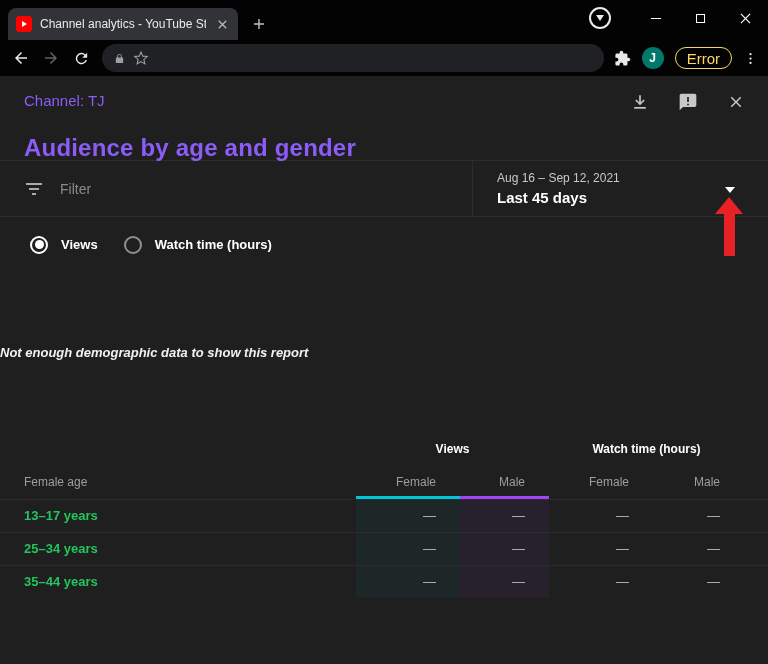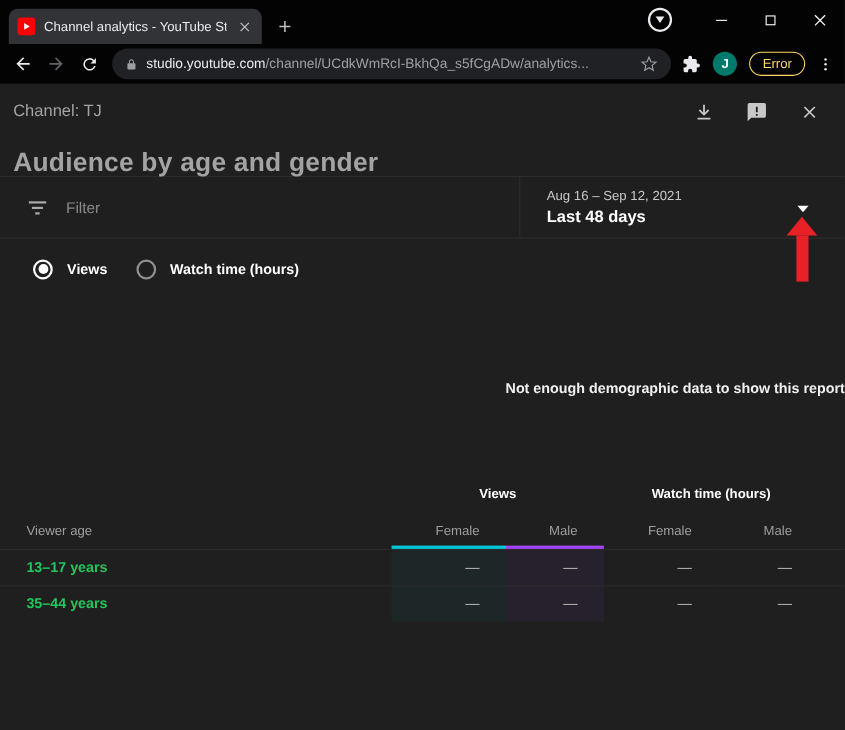--- a/index.html
+++ b/index.html
@@ -30,24 +30,24 @@
   .nav-btn{width:30px;height:28px;color:#e8eaed;}
   .nav-btn.disabled{color:#5f6368;}
   .omnibox{flex:1;height:28px;margin:0 6px;background:#202124;border-radius:14px;
        display:flex;align-items:center;gap:8px;padding:0 12px;min-width:0;}
   .url{flex:1;min-width:0;font-size:12.5px;color:#9aa0a6;white-space:nowrap;overflow:hidden;}
   .url .domain{color:#e8eaed;}
   .right-icons{display:flex;align-items:center;gap:11px;padding:0 4px;}
   .avatar{width:22px;height:22px;border-radius:50%;background:var(--c-avatar,#00796b);
        color:#fff;font-size:12px;font-weight:700;display:flex;align-items:center;justify-content:center;}
   .error-badge{border:1px solid var(--c-error,#fdd663);color:var(--c-error,#fdd663);
-       border-radius:12px;font-size:12px;padding:0 11px;height:22px;display:flex;align-items:center;text-align:center;}
-
-  
-  .page-header{height:84px;padding:16px 12px 0;position:relative;color:#a3a3a3;}
+       border-radius:12px;font-size:15px;padding:0 11px;height:22px;display:flex;align-items:center;text-align:center;}
+
+  
+  .page-header{height:84px;padding:16px 24px 0;position:relative;color:#8b5cf6;}
   .channel-label{font-size:15px;}
   .page-title{font-size:24px;font-weight:700;margin-top:25px;letter-spacing:.2px;}
   .header-actions{position:absolute;top:16px;right:22px;display:flex;gap:28px;color:#c8c8c8;}
   .ha-btn{width:20px;height:20px;}
 
   
   .filter-bar{height:57px;border-top:1px solid #2d2d2d;border-bottom:1px solid #2d2d2d;display:flex;}
   .filter-left{flex:1;display:flex;align-items:center;gap:16px;padding-left:26px;}
   .filter-input{background:transparent;border:none;outline:none;color:#eee;font-size:14px;flex:1;}
   .filter-input::placeholder{color:#8a8a8a;}
@@ -58,21 +58,21 @@
        border-left:5px solid transparent;border-right:5px solid transparent;border-top:6px solid #fff;}
 
   
   .metric-row{height:55px;display:flex;align-items:center;gap:26px;padding-left:30px;}
   .radio-opt{display:flex;align-items:center;gap:13px;color:#fff;font-size:13px;font-weight:700;cursor:pointer;}
   .rb{width:18px;height:18px;border:2px solid #fff;border-radius:50%;display:flex;align-items:center;justify-content:center;flex:none;}
   .rb.off{border-color:#909090;}
   .rb .dot{width:9px;height:9px;border-radius:50%;background:#fff;}
 
   
-  .empty-area{height:160px;display:flex;align-items:center;justify-content:flex-end;}
+  .empty-area{height:160px;display:flex;align-items:center;justify-content:flex-start;font-style:italic;}
   .empty-msg{font-size:13px;font-weight:700;color:#f1f1f1;}
 
   
   table{width:768px;border-collapse:collapse;table-layout:fixed;}
   th,td{padding:0;}
   .group-row th{height:34px;font-size:12px;font-weight:700;color:#fff;vertical-align:middle;}
   .group-wt{padding-right:24px;}
   .sub-row th{height:33px;font-size:12px;font-weight:400;color:#9e9e9e;vertical-align:middle;position:relative;}
   .rowhead{text-align:left;padding-left:24px;font-weight:400;color:#9e9e9e;font-size:12px;}
   .num{text-align:right;padding-right:24px;}
@@ -144,21 +144,20 @@
     <svg width="17" height="17" viewBox="0 0 24 24">
         <path d="M17.65 6.35A8 8 0 1 0 19.73 14h-2.08a6 6 0 1 1-1.42-6.23L13 11h7V4l-2.35 2.35z" fill="currentColor"></path>
       </svg>
   </span>
   <div class="omnibox">
     <span class="icon-btn">
       <svg width="11" height="13" viewBox="0 0 24 24">
           <path d="M12 2a5 5 0 0 0-5 5v3H6a2 2 0 0 0-2 2v8a2 2 0 0 0 2 2h12a2 2 0 0 0 2-2v-8a2 2 0 0 0-2-2h-1V7a5 5 0 0 0-5-5zm-3 8V7a3 3 0 1 1 6 0v3H9z" fill="#9aa0a6"></path>
         </svg>
     </span>
-    <span class="url"><span class="domain">studio.youtube.com</span><span>/channel/UCdkWmRcI-BkhQa_s5fCgADw/analytics...</span></span>
     <span class="icon-btn">
       <svg width="16" height="16" viewBox="0 0 24 24">
           <path d="M12 17.3 6.2 20.8l1.5-6.6-5.1-4.4 6.7-.6L12 3l2.7 6.2 6.7.6-5.1 4.4 1.5 6.6z" fill="none" stroke="#9aa0a6" stroke-width="1.6"></path>
         </svg>
     </span>
   </div>
   <div class="right-icons">
     <span class="icon-btn">
       <svg width="17" height="17" viewBox="0 0 24 24">
           <path d="M20.5 11H19V7a2 2 0 0 0-2-2h-4V3.5a2.5 2.5 0 0 0-5 0V5H4a2 2 0 0 0-2 2v3.8h1.5a2.7 2.7 0 0 1 0 5.4H2V20a2 2 0 0 0 2 2h3.8v-1.5a2.7 2.7 0 0 1 5.4 0V22H17a2 2 0 0 0 2-2v-4h1.5a2.5 2.5 0 0 0 0-5z" fill="#e8eaed"></path>
@@ -205,21 +204,21 @@
       <svg width="18" height="14" viewBox="0 0 18 14">
           <rect y="1" width="16" height="2" fill="#aaa"></rect>
           <rect x="3" y="6" width="10" height="2" fill="#aaa"></rect>
           <rect x="6" y="11" width="4" height="2" fill="#aaa"></rect>
         </svg>
     </span>
     <input class="filter-input" placeholder="Filter" style="">
   </div>
   <div class="daterange">
     <div class="dr-range">Aug 16 – Sep 12, 2021</div>
-    <div class="dr-selected">Last 48 days</div>
+    <div class="dr-selected">Last 45 days</div>
     <span class="dr-caret"></span>
   </div>
 </div>
 
 <div class="metric-row">
   <label class="radio-opt">
     <span class="rb">
         <span class="dot"></span>
       </span>
     <span>Views</span>
@@ -242,36 +241,43 @@
       <col style="width:104px">
       <col style="width:115px">
     </colgroup>
   <thead>
     <tr class="group-row">
       <th class="rowhead"></th>
       <th colspan="2">Views</th>
       <th colspan="2" class="group-wt">Watch time (hours)</th>
     </tr>
     <tr class="sub-row">
-      <th class="rowhead">Viewer age</th>
+      <th class="rowhead">Female age</th>
       <th class="num"><span>Female</span><i class="bar bar-f"></i></th>
       <th class="num"><span>Male</span><i class="bar bar-m"></i></th>
       <th class="num"><span>Female</span></th>
       <th class="num num-last"><span>Male</span></th>
     </tr>
   </thead>
   <tbody>
     <tr>
       <td class="label-cell">13–17 years</td>
       <td class="num tint-f">—</td>
       <td class="num tint-m">—</td>
       <td class="num">—</td>
       <td class="num num-last">—</td>
     </tr>
     <tr>
+      <td class="label-cell">25–34 years</td>
+      <td class="num tint-f">—</td>
+      <td class="num tint-m">—</td>
+      <td class="num">—</td>
+      <td class="num num-last">—</td>
+    </tr>
+    <tr>
       <td class="label-cell">35–44 years</td>
       <td class="num tint-f">—</td>
       <td class="num tint-m">—</td>
       <td class="num">—</td>
       <td class="num num-last">—</td>
     </tr>
   </tbody>
 </table>
 
 <div class="annotation-arrow">

